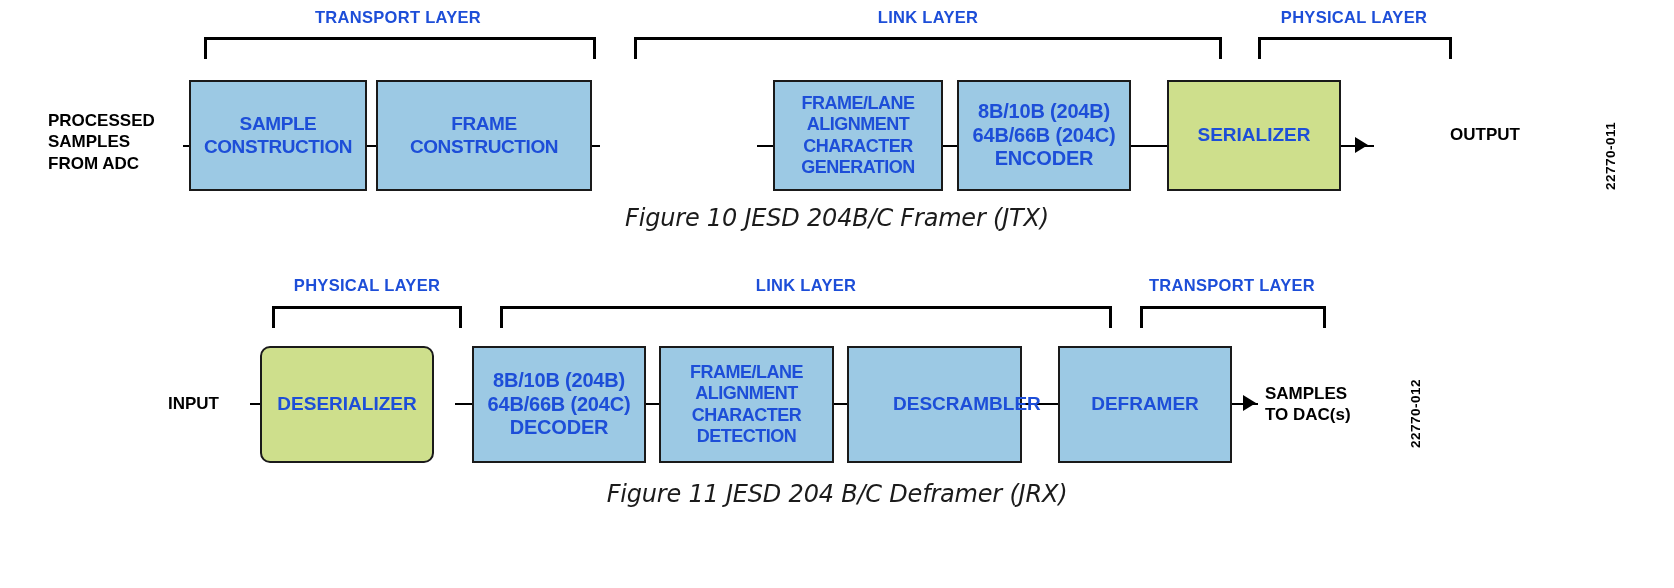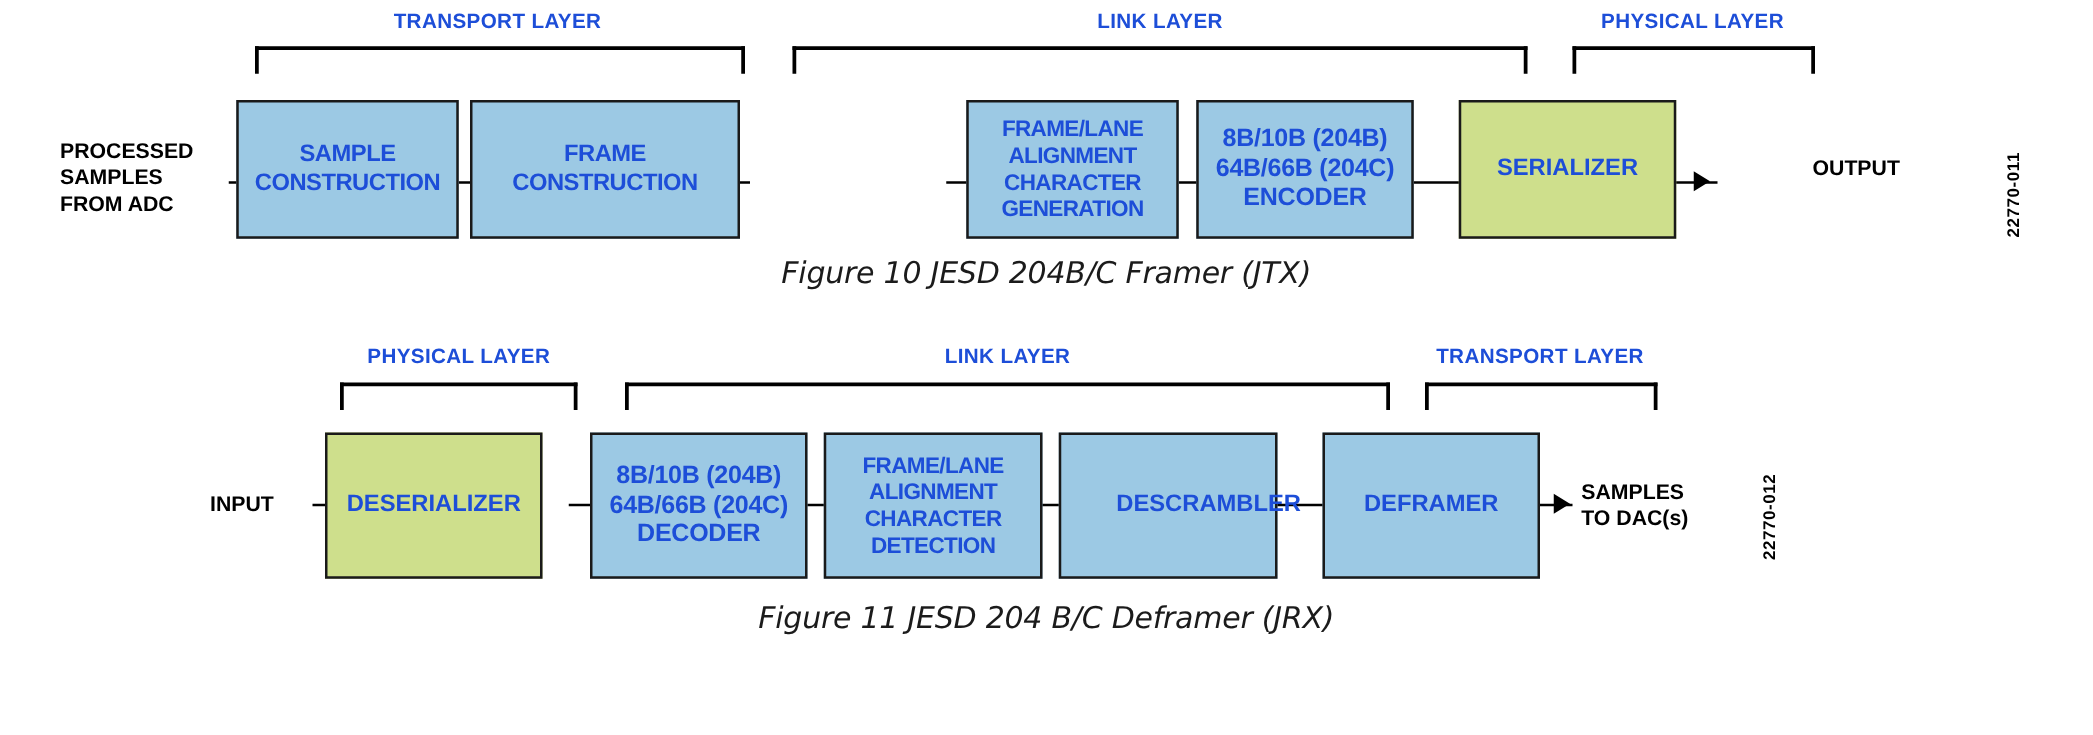--- a/index.html
+++ b/index.html
@@ -211,21 +211,21 @@
   </div>
 
   <div class="wire" style="left:250px; top:145px; width:36px;"></div>
   <div class="wire" style="left:455px; top:145px; width:37px;"></div>
   <div class="wire" style="left:642px; top:145px; width:27px;"></div>
   <div class="wire" style="left:827px; top:145px; width:27px;"></div>
   <div class="wire" style="left:1018px; top:145px; width:50px;"></div>
   <div class="wire" style="left:1228px; top:145px; width:30px;"></div>
   <div class="arrow-head" style="left:1243px; top:137px;"></div>
 
-  <div class="block green" style="left:260px; top:88px; width:174px; height:117px;">
+  <div class="block green" style="left:260px; top:88px; width:174px; height:117px;border-radius:10px;">
     <span class="lines fs-norm">
       <span class="ln">DESERIALIZER</span>
     </span>
   </div>
 
   <div class="block blue" style="left:472px; top:88px; width:174px; height:117px;">
     <span class="lines fs-enc">
       <span class="ln">8B/10B (204B)</span>
       <span class="ln">64B/66B (204C)</span>
       <span class="ln">DECODER</span>

